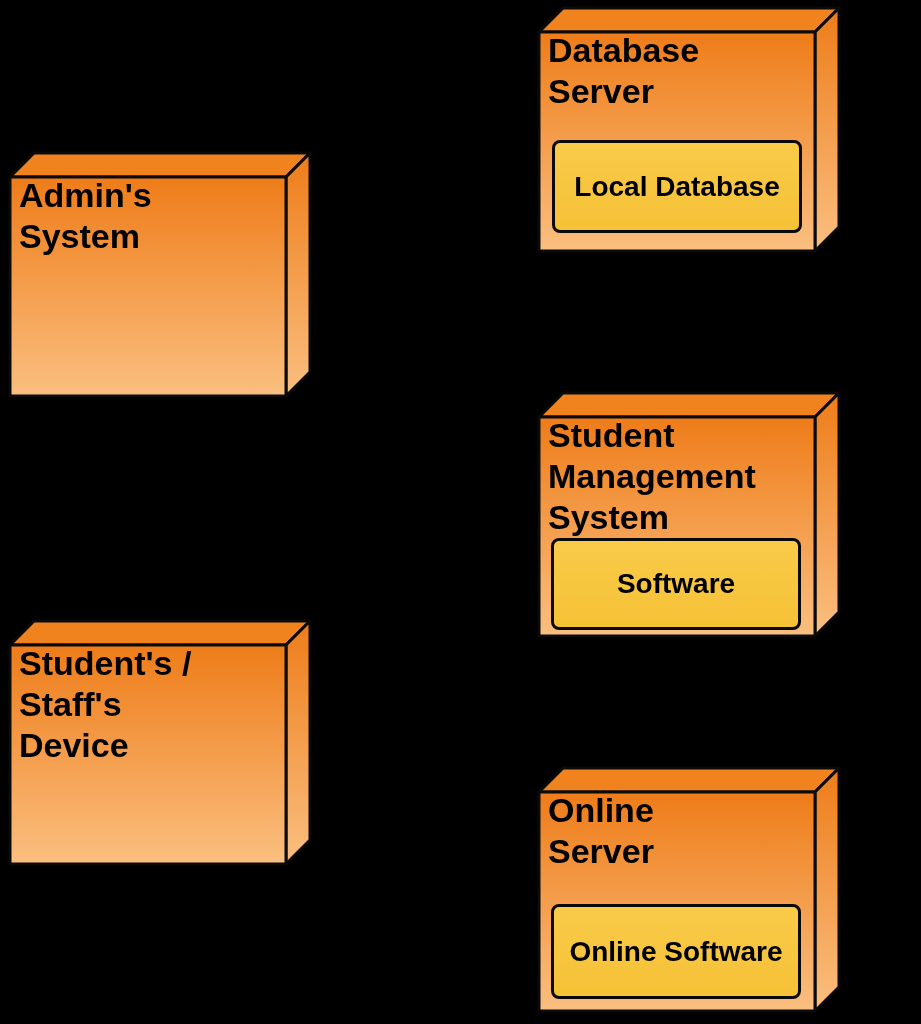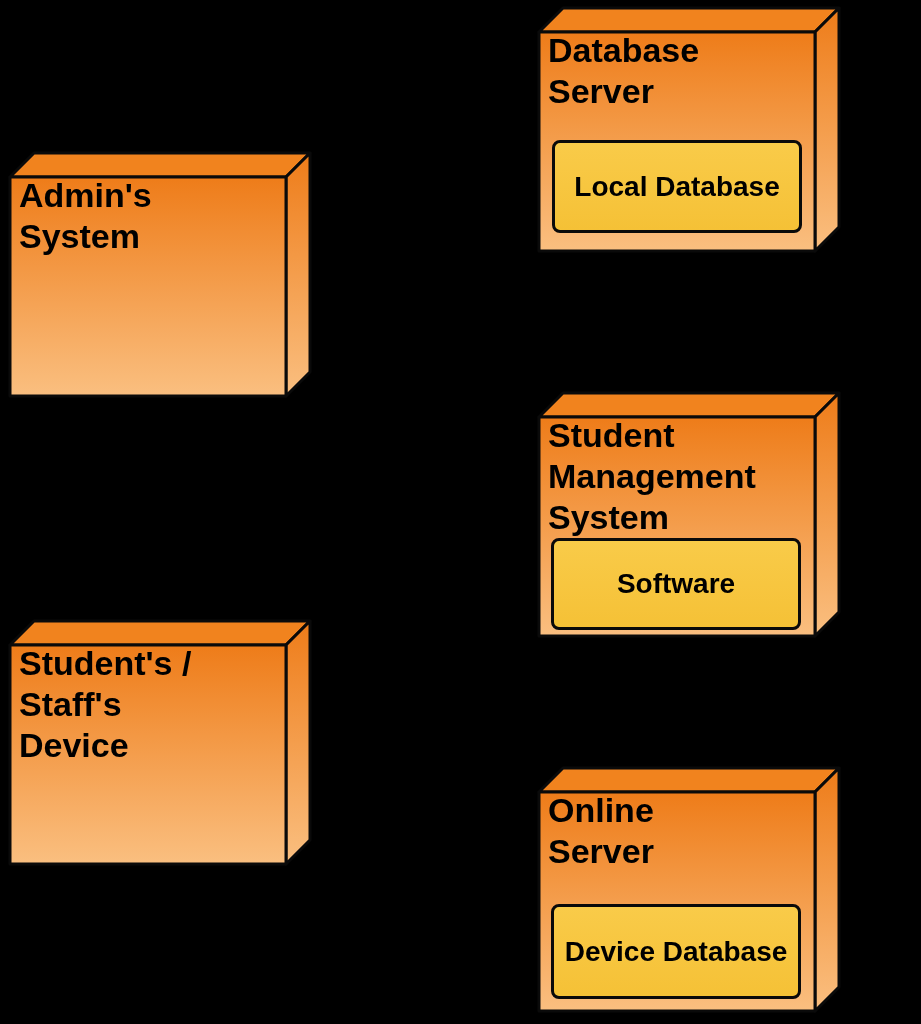--- a/index.html
+++ b/index.html
@@ -135,17 +135,17 @@
 
   <div class="node" id="node-online-server">
     <svg class="box3d" viewBox="0 0 304 249">
       <polygon points="2,28 26,4 302,4 278,28" fill="#f1831e" stroke="#0a0a0a" stroke-width="3" stroke-linejoin="round"></polygon>
       <polygon points="278,28 302,4 302,223 278,247" fill="url(#sideGrad)" stroke="#0a0a0a" stroke-width="3" stroke-linejoin="round"></polygon>
       <rect x="2" y="28" width="276" height="219" fill="url(#frontGrad)" stroke="#0a0a0a" stroke-width="3" stroke-linejoin="round"></rect>
     </svg>
     <div class="node-label">Online
 Server</div>
     <div class="component" id="component-online-database">
-      <span class="component-label">Device Database</span>
+      <span class="component-label">Online Software</span>
     </div>
   </div>
 
 </div>
 
 </body></html>

